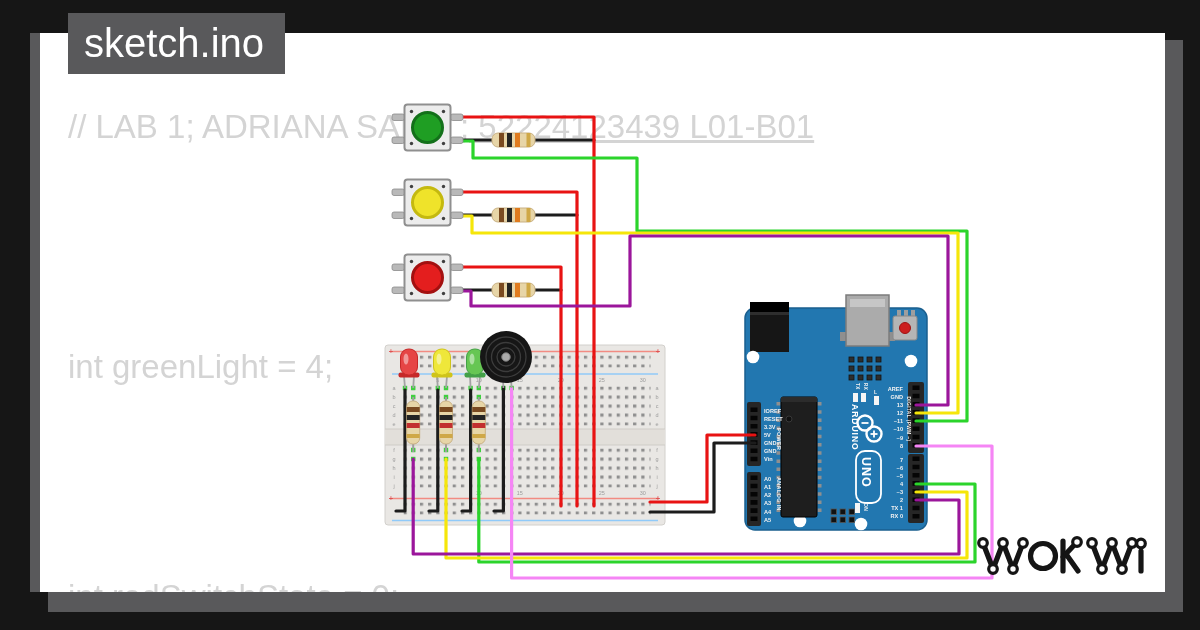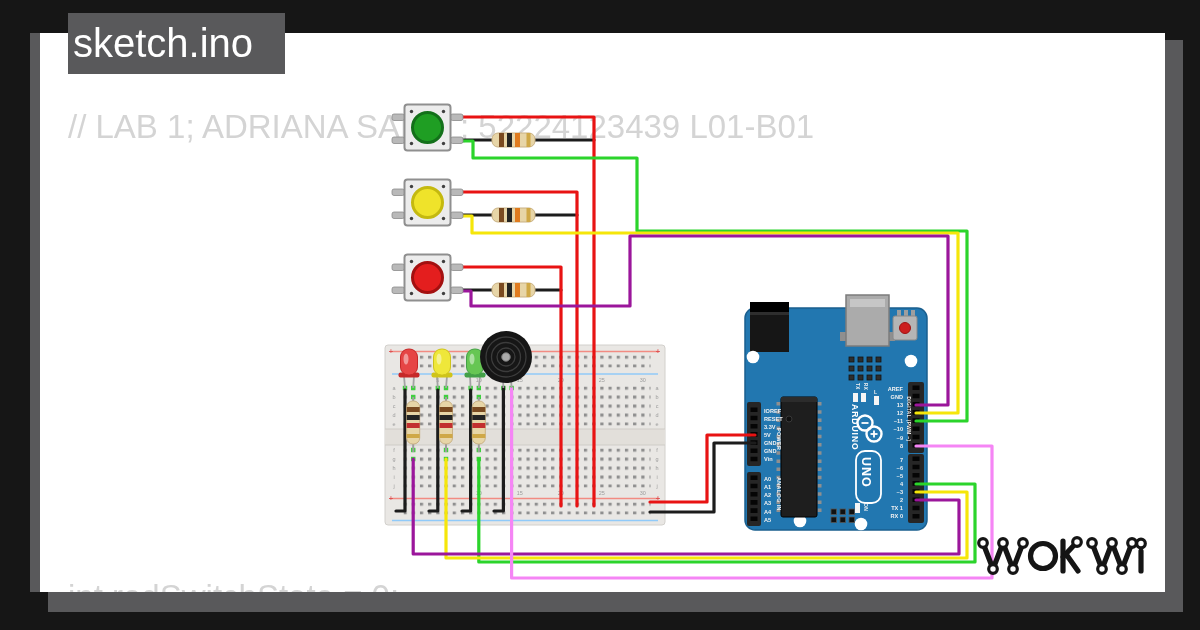--- a/index.html
+++ b/index.html
@@ -2,42 +2,43 @@
 <html><head>
 <meta charset="utf-8">
 <style>
   html,body{margin:0;padding:0;background:#000;}
   #stage{position:relative;width:1200px;height:630px;background:#161616;overflow:hidden;
          font-family:"Liberation Sans",sans-serif;}
   .shadow{position:absolute;left:48px;top:40px;width:1135px;height:572px;background:#59595b;}
   .leftstrip{position:absolute;left:30px;top:33px;width:10px;height:559px;background:#59595b;}
   .card{position:absolute;left:40px;top:33px;width:1125px;height:559px;background:#ffffff;overflow:hidden;}
   .titlebox{position:absolute;left:68px;top:13px;width:217px;height:61px;background:#59595b;
-            color:#fff;font-size:40px;line-height:61px;padding-left:5px;box-sizing:border-box;}
+            color:#fff;font-size:40px;line-height:61px;padding-left:16px;box-sizing:border-box;}
   .codeline{position:absolute;left:28px;height:40px;line-height:40px;font-size:33px;color:#d4d4d4;white-space:pre;}
-  .frag2{left:420px;}
+  .frag2{left:420px;text-decoration:underline;}
   svg{position:absolute;left:0;top:0;}
   svg text{font-family:"Liberation Sans",sans-serif;}
   .pinlbl{font-size:5.6px;font-weight:bold;fill:#f2f2f2;}
   .vlabel{font-size:5.4px;font-weight:bold;fill:#f2f2f2;letter-spacing:.4px;}
   .bblbl{font-size:5.5px;fill:#9c9c9c;}
   .bbplus{font-size:7.5px;fill:#e05252;font-weight:bold;}
   .wire{fill:none;stroke-width:3.2;stroke-linecap:round;stroke-linejoin:round;}
 </style>
 </head>
 <body>
 
 <div id="stage">
   <div class="shadow"></div>
   <div class="leftstrip"></div>
 
   <div class="card">
 
     <div class="codeline" style="top:74px">// LAB 1; ADRIANA SAR</div>
     <div class="codeline frag2" style="top:74px">; 52224123439 L01-B01</div>
+    <div class="codeline" style="top:314px">int greenLight = 4;</div>
     <div class="codeline" style="top:544px">int redSwitchState = 0;</div>
 
     <svg width="1125" height="559" viewBox="40 33 1125 559">
       <defs>
         <pattern id="holA" patternUnits="userSpaceOnUse" width="8.2" height="9" patternTransform="translate(403.5,386.5)">
             <rect width="3.2" height="3.2" fill="#8f8f8f"></rect>
           </pattern>
         <pattern id="holB" patternUnits="userSpaceOnUse" width="8.2" height="9" patternTransform="translate(403.5,448.5)">
             <rect width="3.2" height="3.2" fill="#8f8f8f"></rect>
           </pattern>

